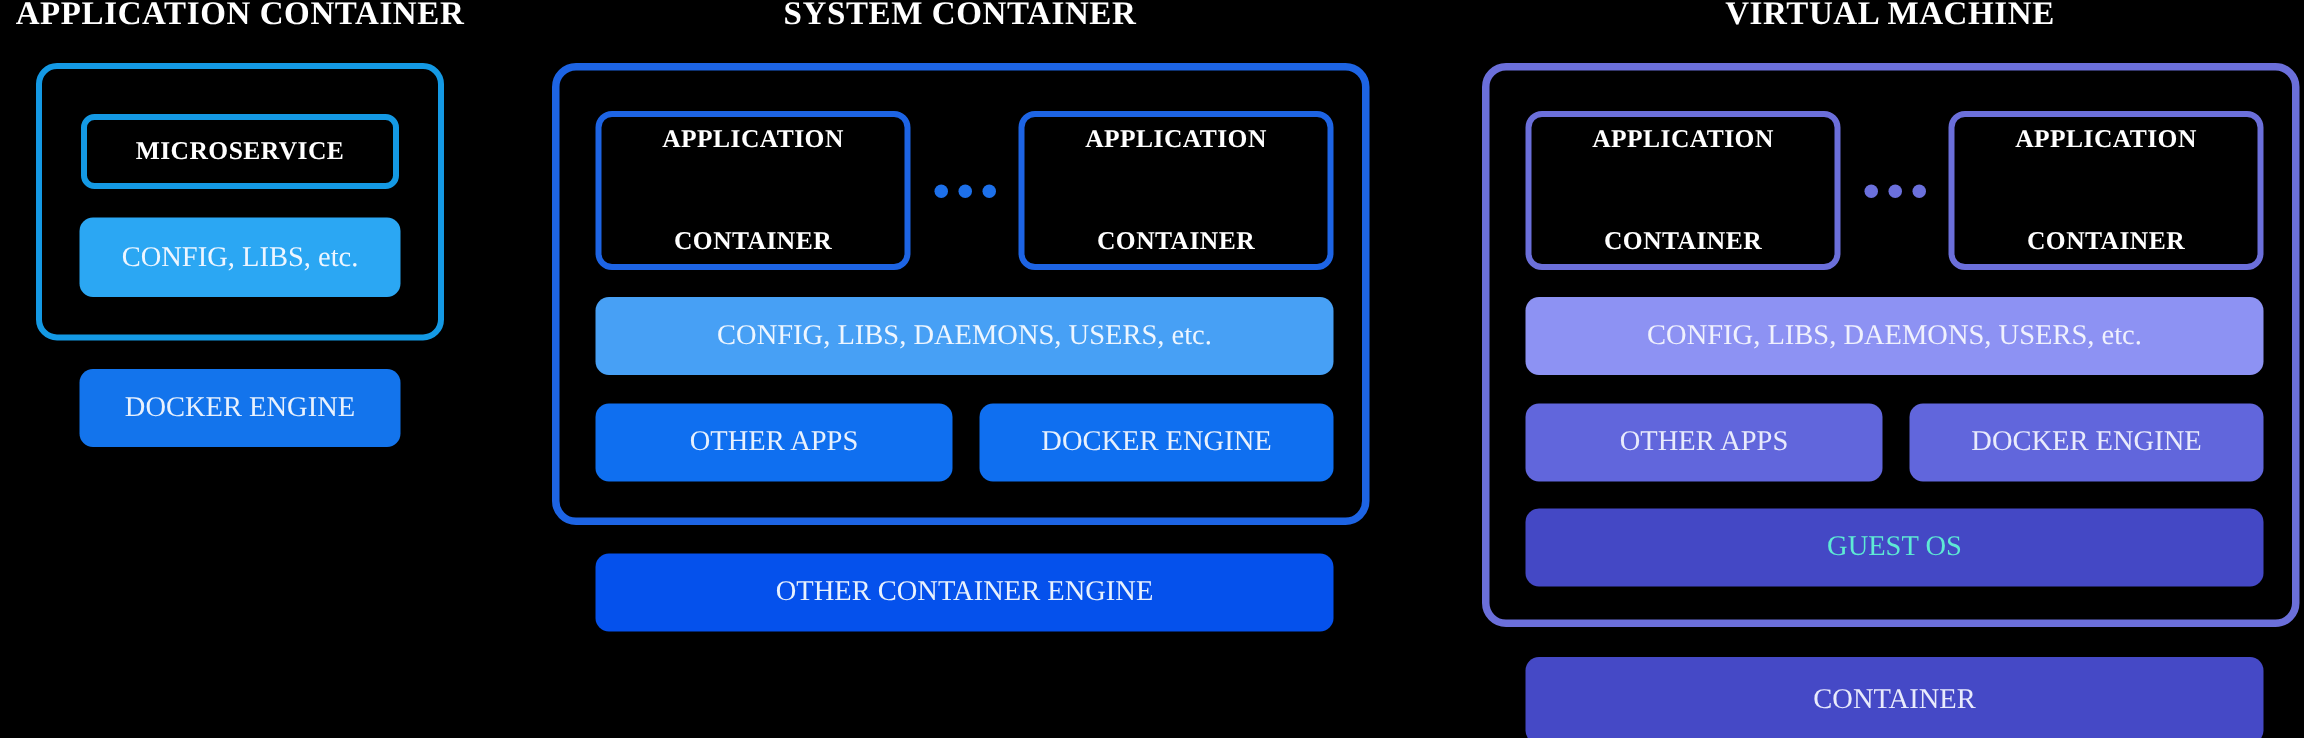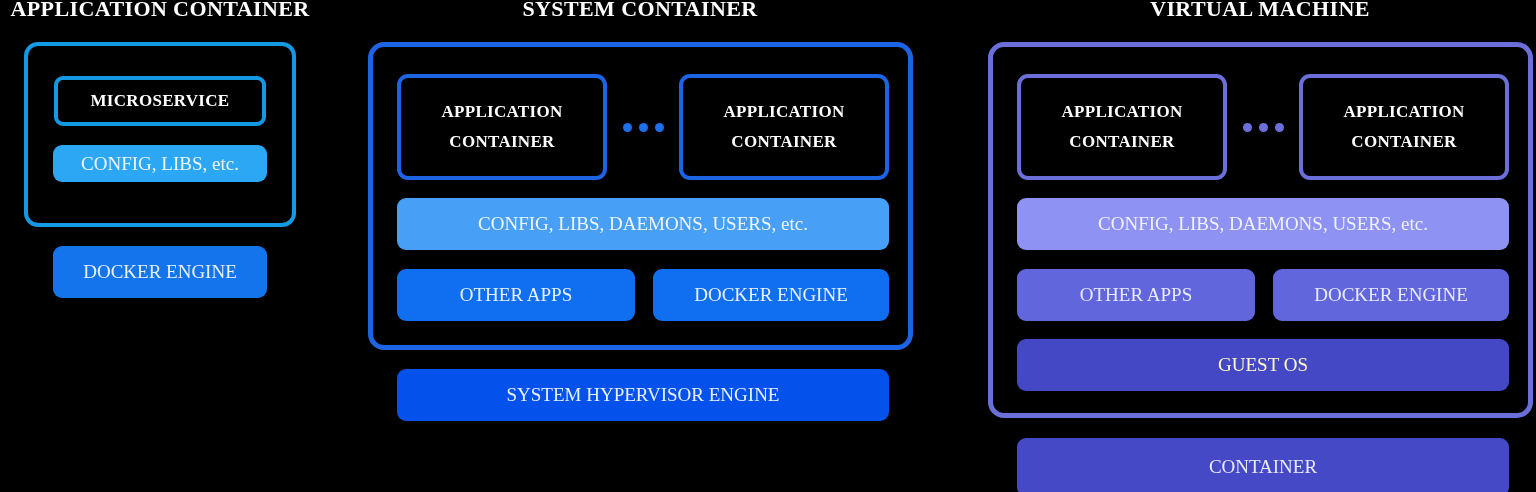--- a/index.html
+++ b/index.html
@@ -25,27 +25,27 @@
   .outline { border-style: solid; border-radius: 16px; background: transparent; }
   .box {
     display: flex;
     align-items: center;
     justify-content: center;
     text-align: center;
     border-radius: 9px;
     box-sizing: border-box;
   }
   .bordered { background: #000; color: #ffffff; font-weight: bold; font-size: 17px; letter-spacing: 0.3px; }
-  .appbox { flex-direction: column; border-radius: 11px; line-height: 30px; }
+  .appbox { flex-direction: column; border-radius: 11px; line-height: 30px; justify-content: space-between; }
   .filled { font-size: 19px; font-weight: normal; }
 
   
   .c1-outline  { left: 24px;  top: 42px;  width: 272px; height: 185px; border-width: 4px; border-color: var(--c1-border, #1499e4); border-radius: 14px; }
   .c1-ms       { left: 54px;  top: 76px;  width: 212px; height: 50px;  border: 4px solid var(--c1-border, #1499e4); }
-  .c1-config   { left: 53px;  top: 145px; width: 214px; height: 37px;  background: var(--c1-config_fill, #2ba7f3); color: #eef6ff; }
+  .c1-config   { left: 53px;  top: 145px; width: 214px; height: 53px;  background: var(--c1-config_fill, #2ba7f3); color: #eef6ff; }
   .c1-docker   { left: 53px;  top: 246px; width: 214px; height: 52px;  background: var(--c1-docker_fill, #1374ec); color: #e8f1fd; }
 
   
   .c2-outline  { left: 368px; top: 42px;  width: 545px; height: 308px; border-width: 5px; border-color: var(--c2-border, #1d64e4); }
   .c2-app-l    { left: 397px; top: 74px;  width: 210px; height: 106px; border: 4px solid var(--c2-border, #1d64e4); }
   .c2-app-r    { left: 679px; top: 74px;  width: 210px; height: 106px; border: 4px solid var(--c2-border, #1d64e4); }
   .c2-dots     { left: 607px; top: 119px; width: 72px;  height: 16px;  display: flex; align-items: center; justify-content: center; gap: 7px; }
   .c2-dots .dot{ width: 9px; height: 9px; border-radius: 50%; background: var(--c2-dots, #1d70ea); }
   .c2-config   { left: 397px; top: 198px; width: 492px; height: 52px;  background: var(--c2-config_fill, #47a0f5); color: #eef6ff; }
   .c2-other    { left: 397px; top: 269px; width: 238px; height: 52px;  background: var(--c2-box_fill, #0f6ff0); color: #e8f1fd; }
@@ -54,21 +54,21 @@
 
   
   .c3-outline  { left: 988px;  top: 42px;  width: 545px; height: 376px; border-width: 5px; border-color: var(--c3-border, #6b6fda); }
   .c3-app-l    { left: 1017px; top: 74px;  width: 210px; height: 106px; border: 4px solid var(--c3-border, #6b6fda); }
   .c3-app-r    { left: 1299px; top: 74px;  width: 210px; height: 106px; border: 4px solid var(--c3-border, #6b6fda); }
   .c3-dots     { left: 1227px; top: 119px; width: 72px;  height: 16px;  display: flex; align-items: center; justify-content: center; gap: 7px; }
   .c3-dots .dot{ width: 9px; height: 9px; border-radius: 50%; background: var(--c3-dots, #6b70dc); }
   .c3-config   { left: 1017px; top: 198px; width: 492px; height: 52px;  background: var(--c3-config_fill, #8d92f3); color: #f0f1fd; }
   .c3-other    { left: 1017px; top: 269px; width: 238px; height: 52px;  background: var(--c3-box_fill, #6166dc); color: #e9ebfc; }
   .c3-docker   { left: 1273px; top: 269px; width: 236px; height: 52px;  background: var(--c3-box_fill, #6166dc); color: #e9ebfc; }
-  .c3-guest    { left: 1017px; top: 339px; width: 492px; height: 52px;  background: var(--c3-guest_os_fill, #4448c5); color: #fef9c3; }
+  .c3-guest    { left: 1017px; top: 339px; width: 492px; height: 52px;  background: var(--c3-guest_os_fill, #4448c5); color: #5eead4; }
   .c3-hyper    { left: 1017px; top: 438px; width: 492px; height: 58px;  background: var(--c3-hypervisor_fill, #4549c6); color: #e9ebfc; }
 </style>
 </head>
 <body style="background: rgb(0, 0, 0);">
 
 <div class="canvas">
 
   <div class="title" style="left:160px">APPLICATION CONTAINER</div>
   <div class="abs outline c1-outline"></div>
   <div class="abs box bordered c1-ms">
@@ -99,21 +99,21 @@
   <div class="abs box filled c2-config">
     <span>CONFIG, LIBS, DAEMONS, USERS, etc.</span>
   </div>
   <div class="abs box filled c2-other">
     <span>OTHER APPS</span>
   </div>
   <div class="abs box filled c2-docker">
     <span>DOCKER ENGINE</span>
   </div>
   <div class="abs box filled c2-engine">
-    <span>SYSTEM HYPERVISOR ENGINE</span>
+    <span>OTHER CONTAINER ENGINE</span>
   </div>
 
   <div class="title" style="left:1260px">VIRTUAL MACHINE</div>
   <div class="abs outline c3-outline"></div>
   <div class="abs box bordered appbox c3-app-l">
     <span>APPLICATION</span>
     <span>CONTAINER</span>
   </div>
   <div class="abs c3-dots">
     <span class="dot"></span>

